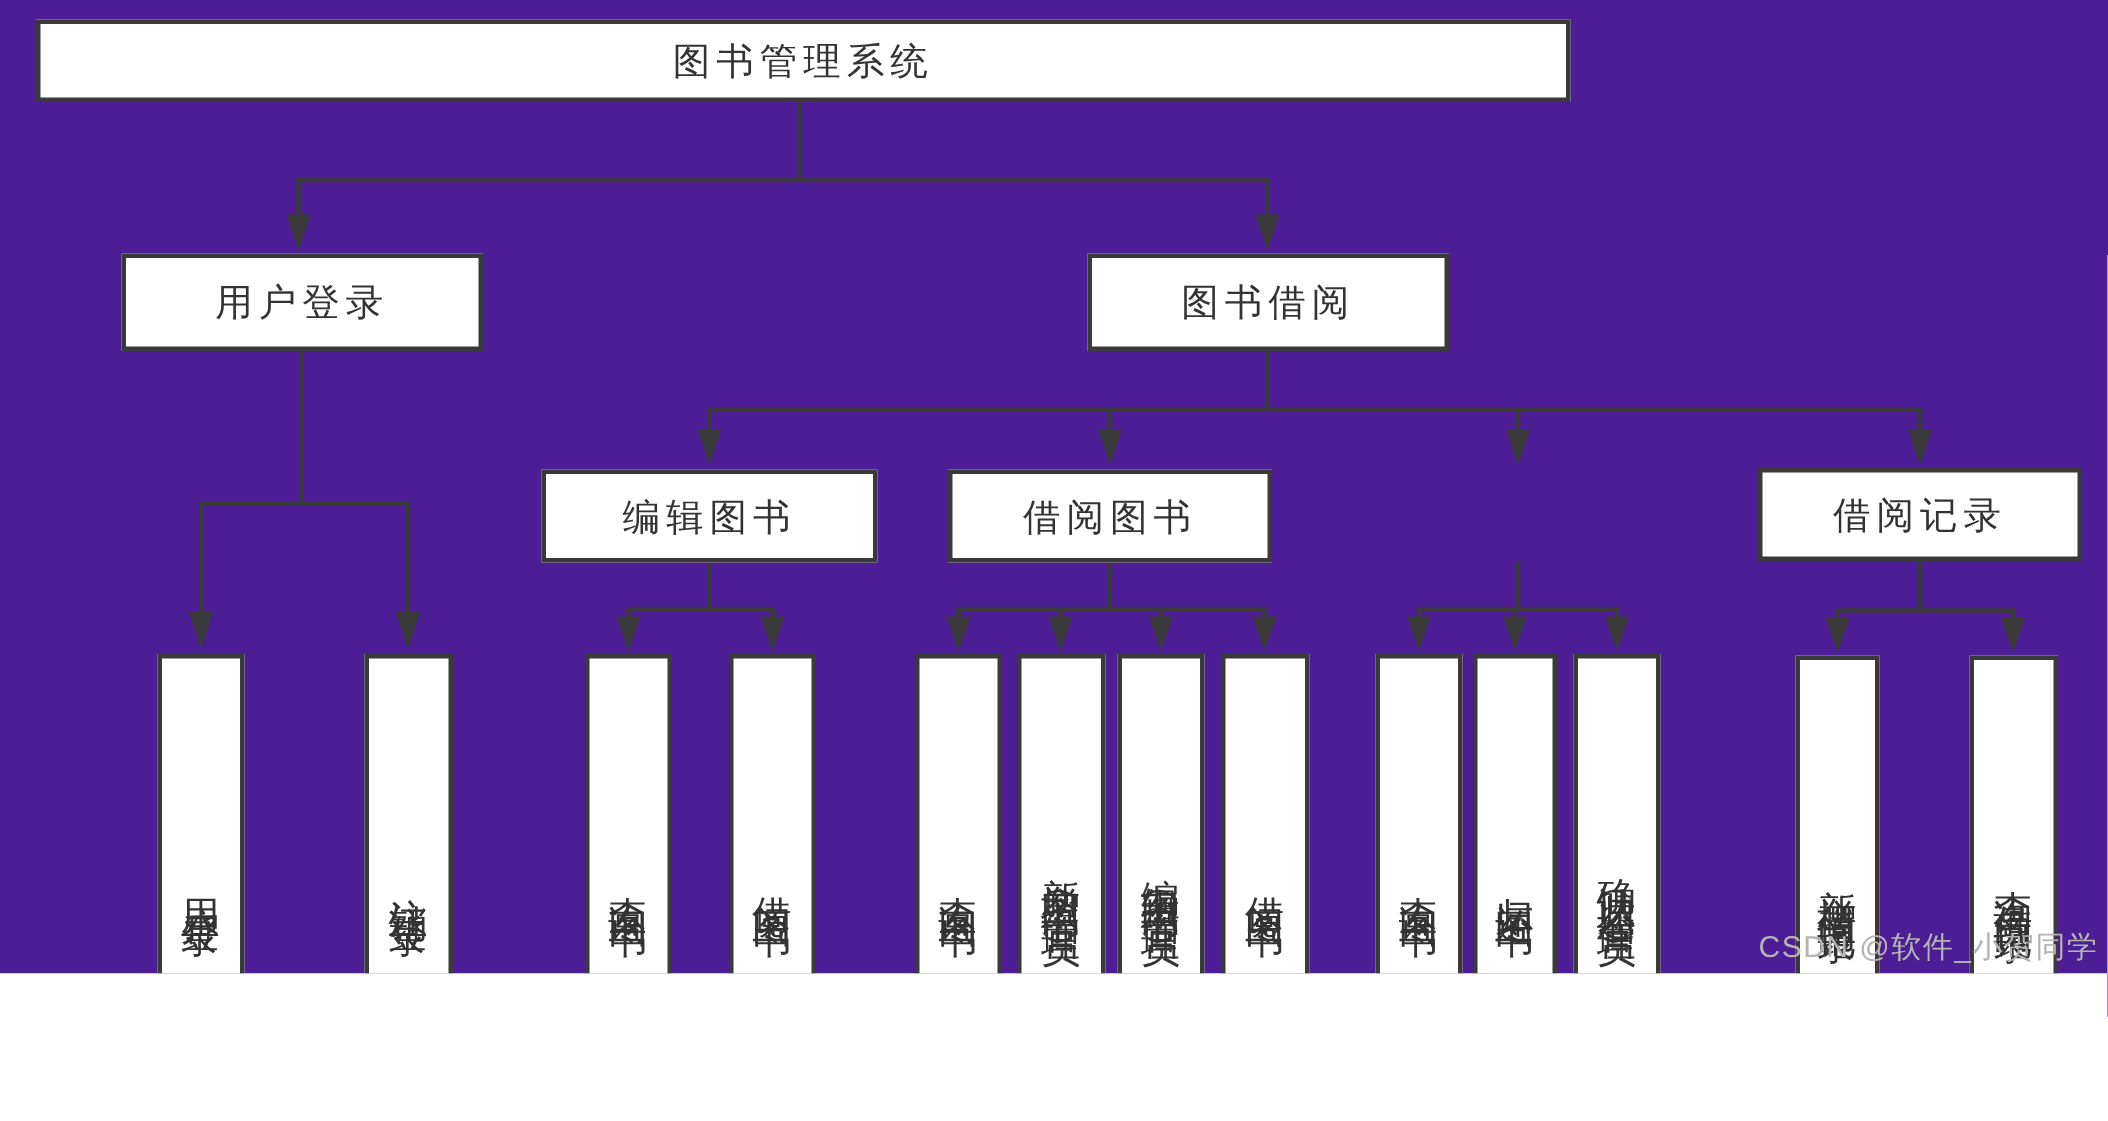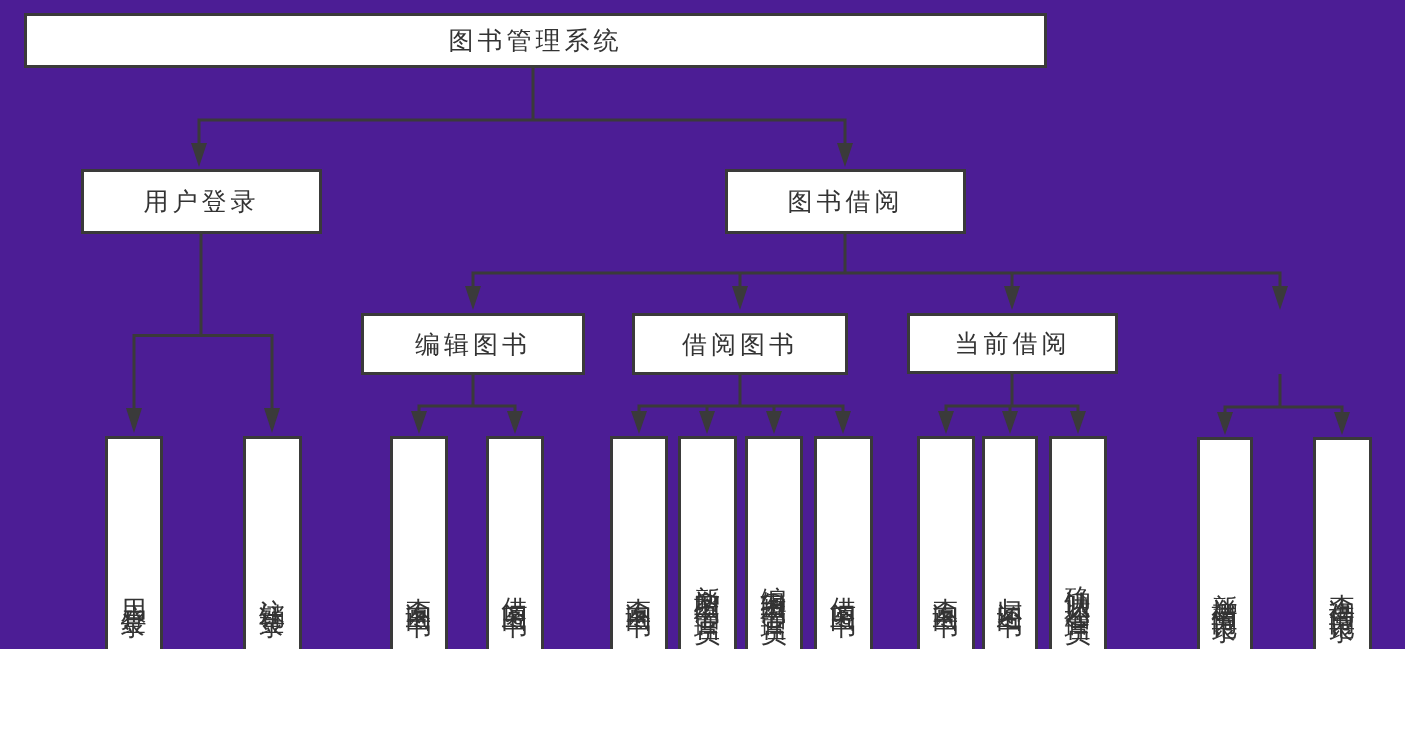--- a/index.html
+++ b/index.html
@@ -92,33 +92,34 @@
     </g>
   </svg>
 
   <div class="box h" style="left:24px;top:13px;width:1023px;height:55px">图书管理系统</div>
 
   <div class="box h" style="left:81px;top:169px;width:241px;height:65px">用户登录</div>
   <div class="box h" style="left:725px;top:169px;width:241px;height:65px">图书借阅</div>
 
   <div class="box h" style="left:361px;top:313px;width:224px;height:62px">编辑图书</div>
   <div class="box h" style="left:632px;top:313px;width:216px;height:62px">借阅图书</div>
-  <div class="box h" style="left:907px;top:313px;width:211px;height:61px">当前借阅</div>
+  <div class="box h" style="left:1172px;top:312px;width:216px;height:62px">借阅记录</div>
 
   <div class="box v" style="left:105px;top:436px;width:58px;height:303px">用户登录</div>
   <div class="box v" style="left:243px;top:436px;width:59px;height:303px">注销登录</div>
 
   <div class="box v" style="left:390px;top:436px;width:58px;height:302px">查询图书</div>
   <div class="box v" style="left:486px;top:436px;width:58px;height:302px">借阅图书</div>
 
   <div class="box v" style="left:610px;top:436px;width:58px;height:302px">查询图书</div>
   <div class="box v" style="left:678px;top:436px;width:59px;height:302px">新增图书（管理员）</div>
   <div class="box v" style="left:745px;top:436px;width:58px;height:302px">编辑图书（管理员）</div>
   <div class="box v" style="left:814px;top:436px;width:59px;height:302px">借阅图书</div>
 
   <div class="box v" style="left:917px;top:436px;width:58px;height:302px">查询图书</div>
   <div class="box v" style="left:982px;top:436px;width:56px;height:302px">归还图书</div>
   <div class="box v" style="left:1049px;top:436px;width:58px;height:302px">确认归还（管理员）</div>
 
   <div class="box v" style="left:1197px;top:437px;width:56px;height:301px">新增借阅记录</div>
   <div class="box v" style="left:1313px;top:437px;width:59px;height:301px">查询借阅记录</div>
 
+  <div class="watermark">CSDN @软件_小贺同学</div>
 </div>
 
 </body></html>

